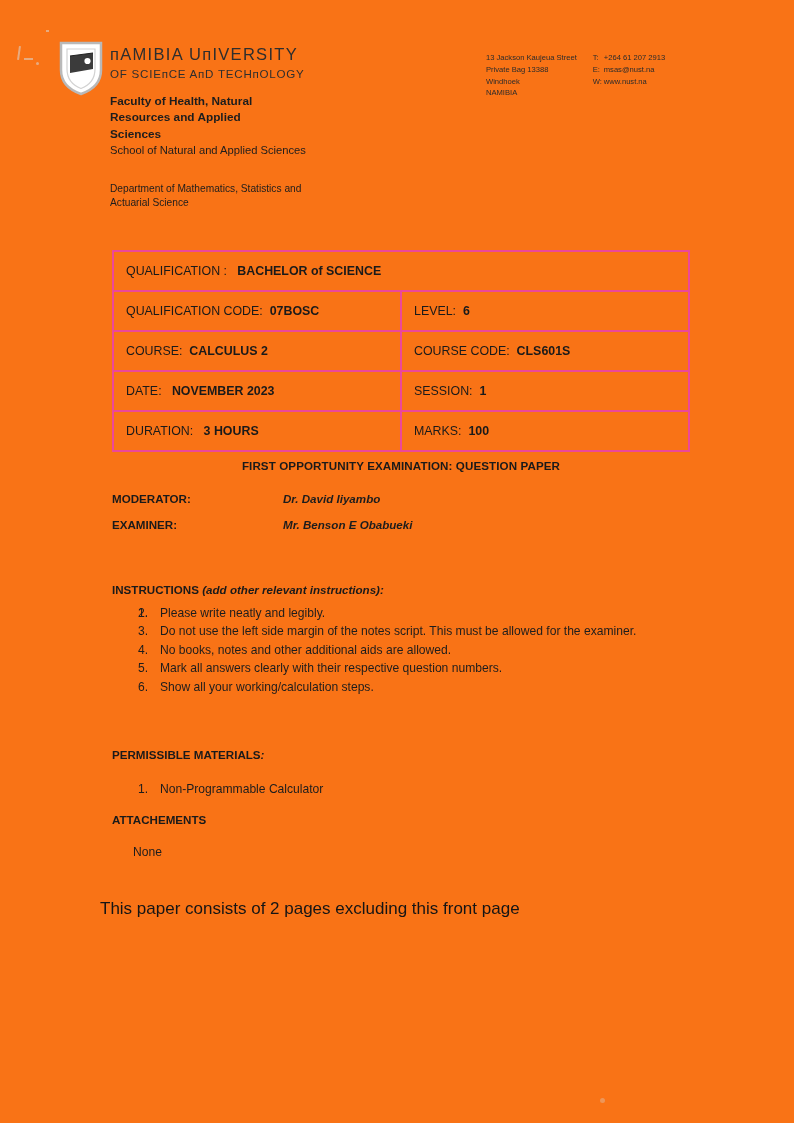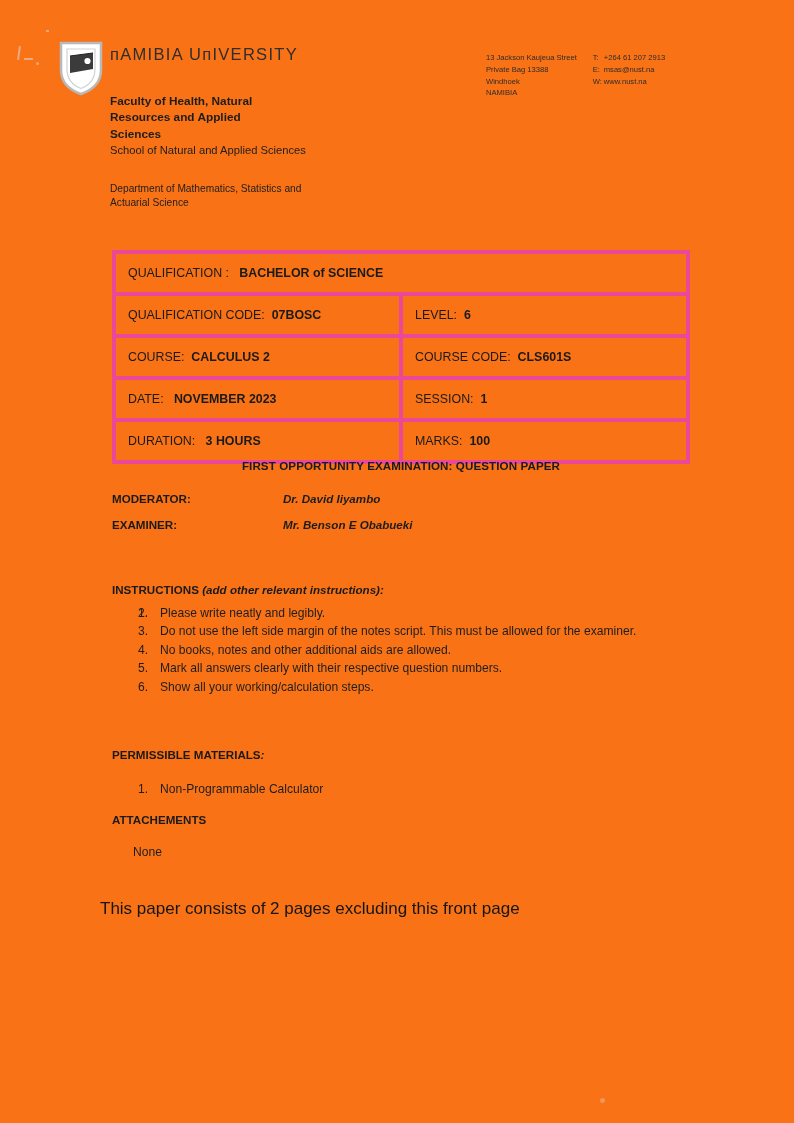--- a/index.html
+++ b/index.html
@@ -119,21 +119,21 @@
   
   .info-table {
     position: absolute;
     left: 112px;
     top: 250px;
     width: 578px;
     border-collapse: collapse;
     table-layout: fixed;
   }
   .info-table td {
-    border: 4px solid #ec4899;
+    border: 2px solid #ec4899;
     height: 38px;
     padding: 0 12px;
     font-size: 12.4px;
     color: #1a1a1a;
     vertical-align: middle;
   }
   .info-table td.wide { width: 388px; }
   .info-table b { font-weight: bold; }
 
   
@@ -276,20 +276,21 @@
         <path d="M3 3 H43 V30 Q43 47 23 54 Q3 47 3 30 Z" fill="#ffffff" stroke="#b9b9b9" stroke-width="2.5"></path>
         <path d="M9 9 H37 V29 Q37 43 23 48.5 Q9 43 9 29 Z" fill="#ffffff" stroke="#d2d2d2" stroke-width="1.2"></path>
         <path d="M12 16 L35 13 L35 29 L12 33 Z" fill="#3b3b3b"></path>
         <circle cx="29.5" cy="21" r="3.1" fill="#ffffff"></circle>
         <path d="M12 16 L35 13" stroke="#222" stroke-width="1.1" fill="none"></path>
       </svg>
     </div>
 
     <div class="brand">
       <div class="brand-line1">ᴨAMIBIA UᴨIVERSITY</div>
+      <div class="brand-line2">OF SCIEᴨCE AᴨD TECHᴨOLOGY</div>
     </div>
 
     <div class="faculty">Faculty of Health, Natural Resources and Applied Sciences</div>
     <div class="school">School of Natural and Applied Sciences</div>
     <div class="dept">Department of Mathematics, Statistics and Actuarial Science</div>
 
     <div class="contact">
       <div class="contact-col">
         <div>13 Jackson Kaujeua Street</div>
         <div>Private Bag 13388</div>

